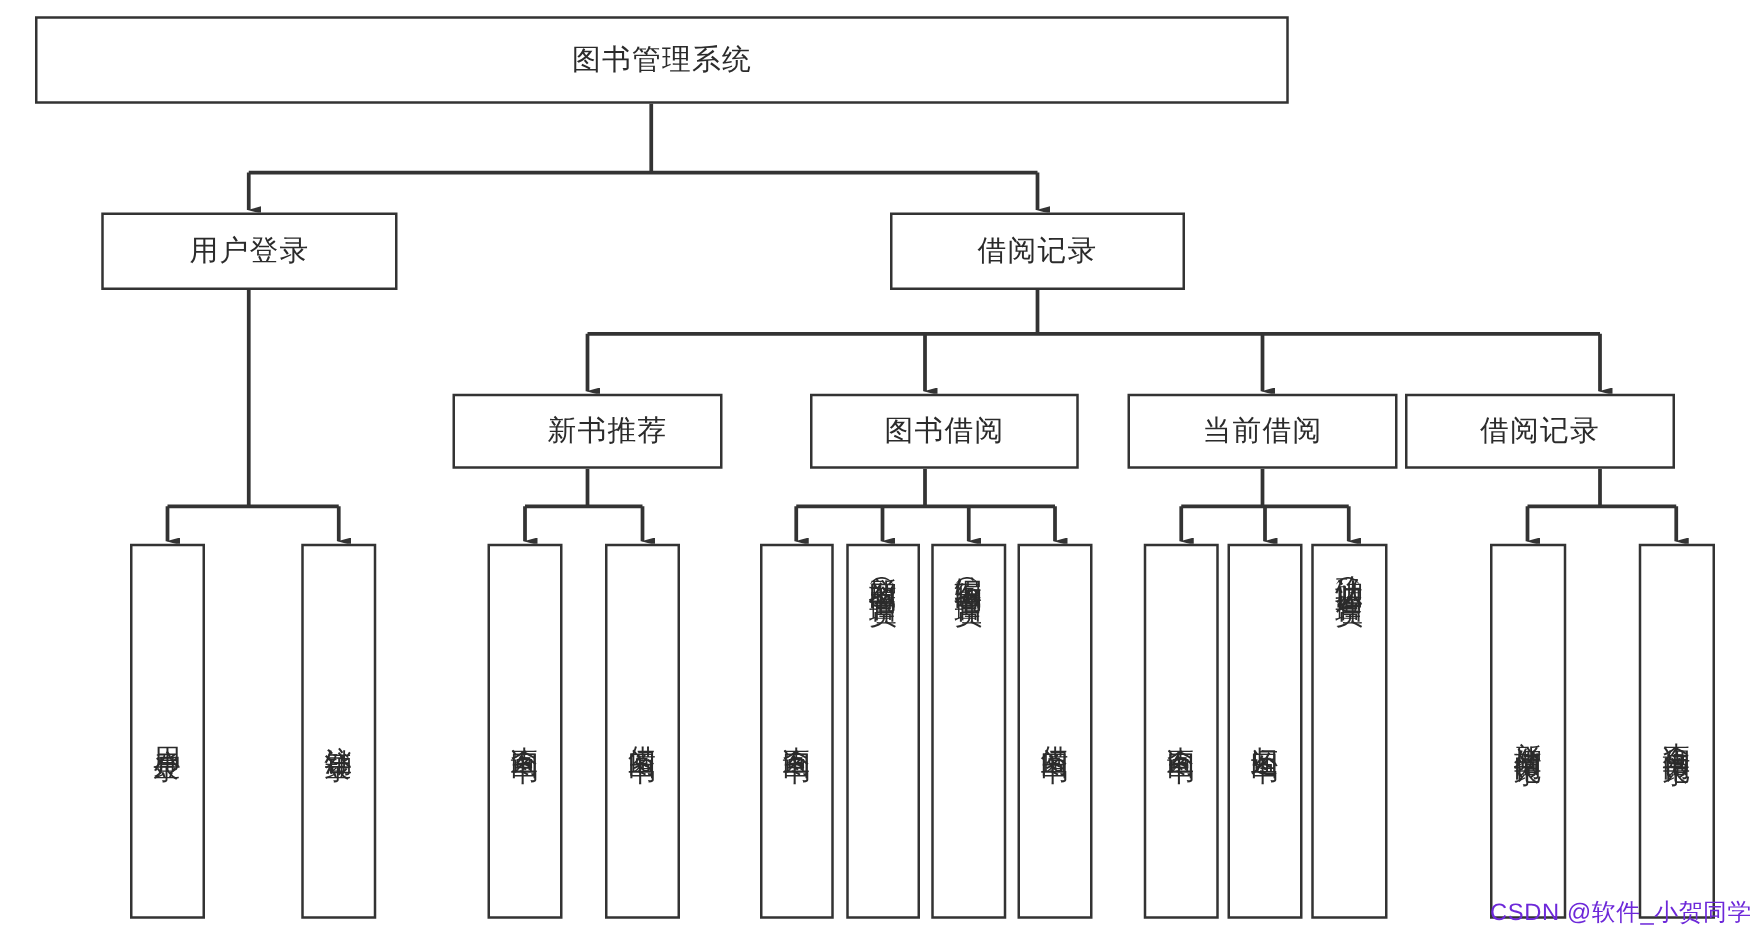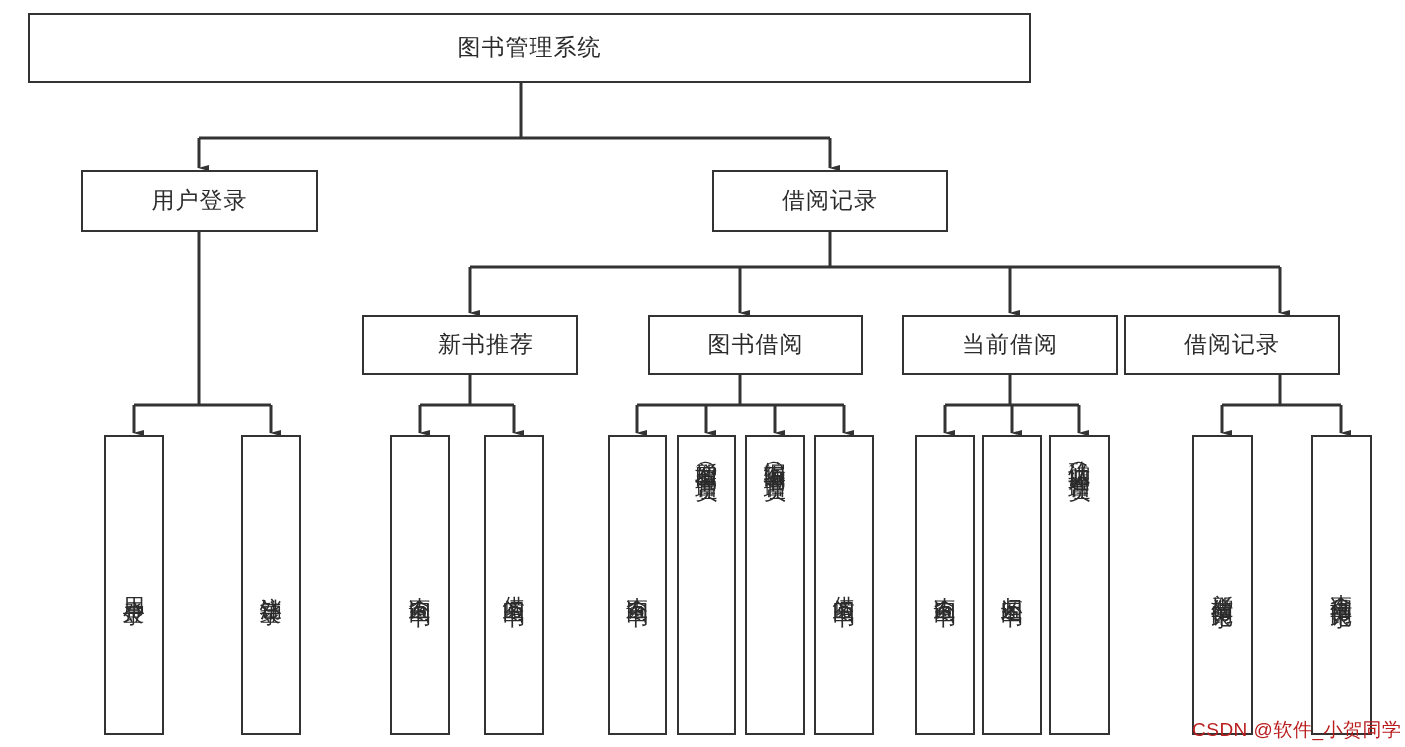--- a/index.html
+++ b/index.html
@@ -176,15 +176,15 @@
         <span class="node-label-v">确认归还（管理员）</span>
       </div>
       <div class="node-box leaf-box centered" style="left: 1192px; top: 435px; width: 61px; height: 300px;">
         <span class="node-label-v">新增借阅记录</span>
       </div>
       <div class="node-box leaf-box centered" style="left: 1311px; top: 435px; width: 61px; height: 300px;">
         <span class="node-label-v">查询借阅记录</span>
       </div>
     </div>
 
-  <div class="watermark" style="left: 1192px; top: 717px; color: #b91c1c;">CSDN @软件_小贺同学</div>
+  <div class="watermark" style="left: 1192px; top: 717px; color: #6d28d9;">CSDN @软件_小贺同学</div>
 
 </div>
 
 </body></html>

